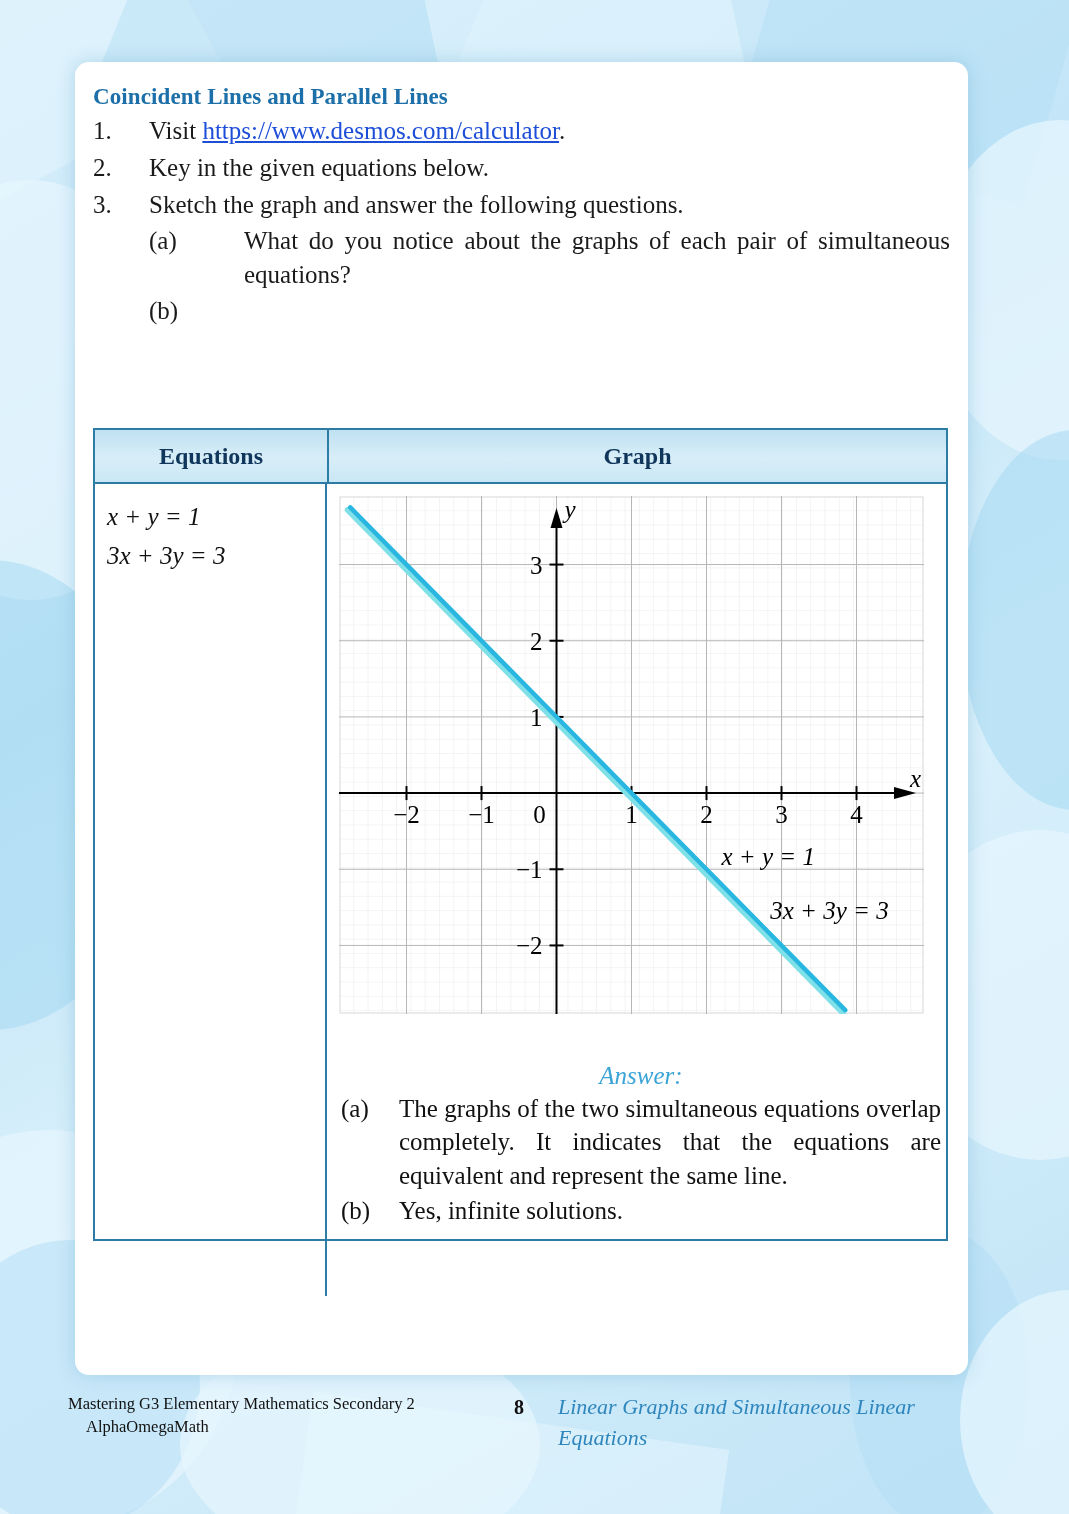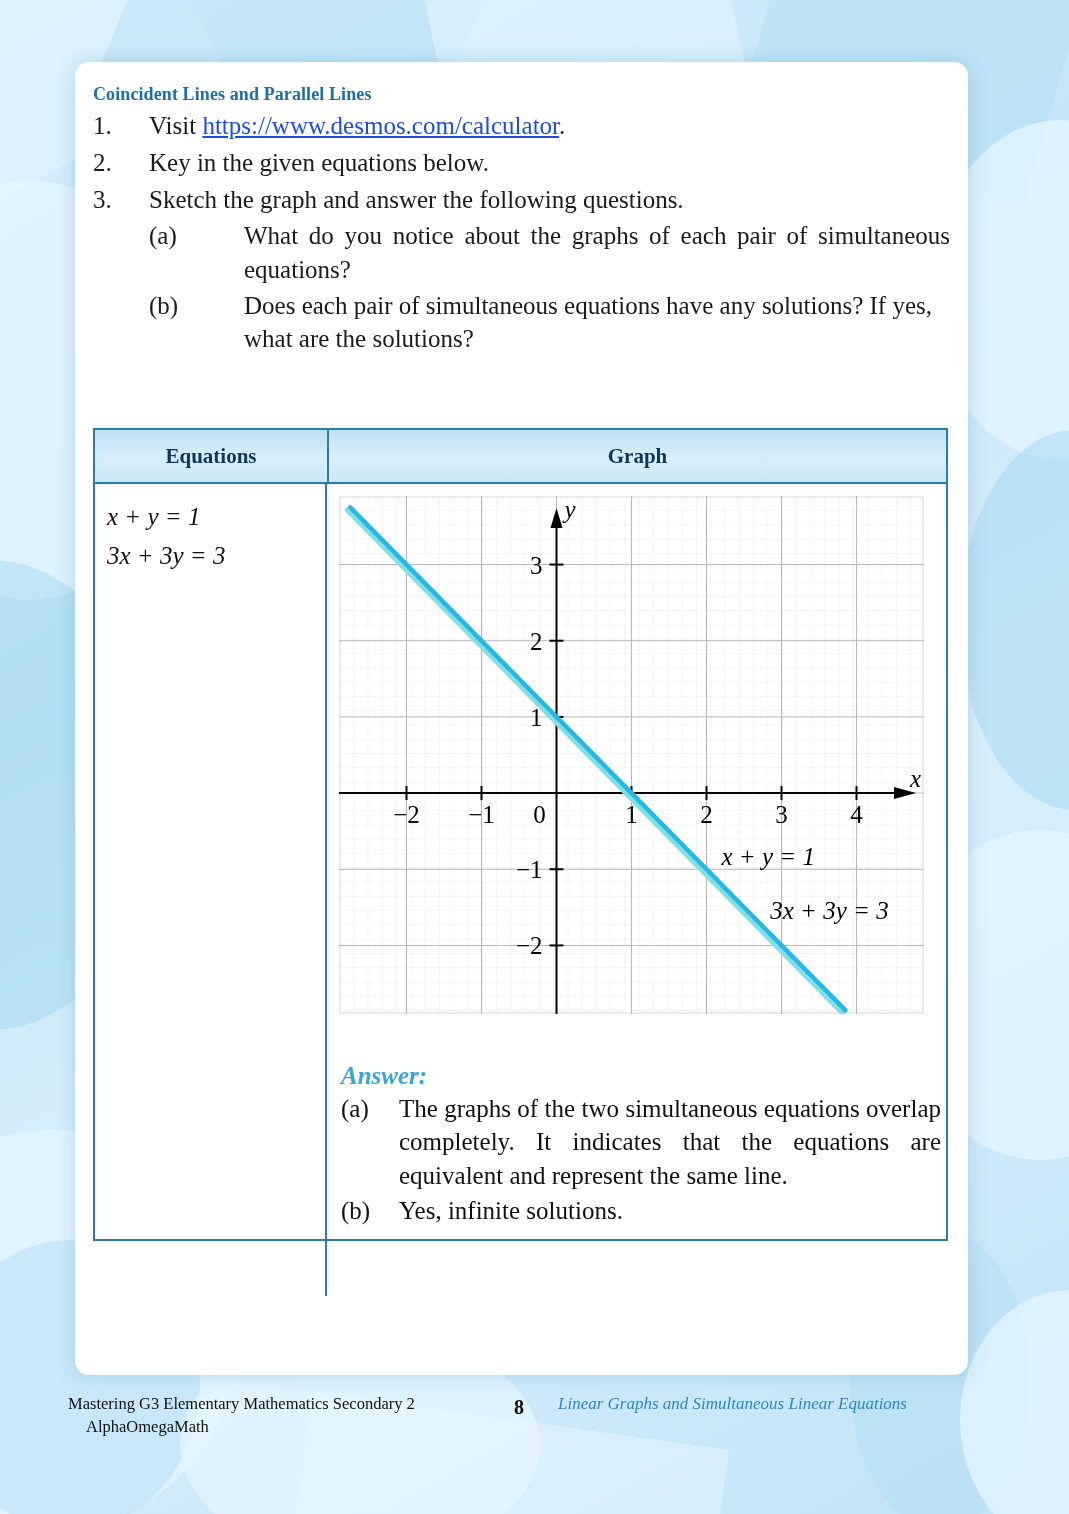--- a/index.html
+++ b/index.html
@@ -17,72 +17,72 @@
   .poly{position:absolute;background:#b2ddf4;opacity:.45;}
   .poly.lite{background:#e3f5fd;opacity:.6;}
 
   
   #card{position:absolute;left:75px;top:62px;width:893px;height:1313px;
         background:#ffffff;border-radius:14px;
         box-shadow:0 0 18px rgba(120,180,210,.45);}
 
   
   #content{position:absolute;left:93px;top:84px;width:857px;}
-  h1.title{font-size:18px;font-weight:bold;color:#1c6fa8;margin:0 0 4px 0;
+  h1.title{font-size:23px;font-weight:bold;color:#1c6fa8;margin:0 0 4px 0;
            letter-spacing:.1px;}
   .numrow{display:flex;font-size:25px;color:#1a1a1a;line-height:1.35;margin-top:3px;}
   .numrow .num{width:56px;flex:none;}
   .numrow .txt{flex:1;}
   a.link{color:#1d4ed8;text-decoration:underline;}
   .sub{display:flex;font-size:25px;color:#1a1a1a;line-height:1.33;margin-top:3px;
        padding-left:56px;}
   .sub .lbl{width:55px;flex:none;}
   .sub .body{flex:1;text-align:justify;margin-left:40px;}
   .sub .body.nojust{text-align:left;}
 
   
   #tbl{position:absolute;left:93px;top:428px;width:855px;height:813px;
        border:2px solid #2d7ca6;box-sizing:border-box;}
   .thead{display:flex;height:52px;
          background:linear-gradient(180deg,#bfe1f2 0%,#d8eef8 55%,#c9e7f5 100%);
          border-bottom:2px solid #2d7ca6;}
   .th{display:flex;align-items:center;justify-content:center;
-      font-size:21px;font-weight:bold;color:#11365b;}
+      font-size:24px;font-weight:bold;color:#11365b;}
   .th-eq{width:232px;flex:none;border-right:2px solid #2d7ca6;}
   .th-gr{flex:1;}
   .tbody{display:flex;height:812px;border-radius:22px;}
   .td-eq{width:232px;flex:none;border-right:2px solid #2d7ca6;
          padding:14px 0 0 12px;box-sizing:border-box;}
   .eqline{font-size:25px;font-style:italic;color:#111;line-height:1.55;
           font-family:"Liberation Serif",serif;}
   .td-gr{flex:1;position:relative;}
 
   
   #graphwrap{position:absolute;left:12px;top:12px;width:585px;height:518px;}
   svg.graph{display:block;}
 
   
   #answer{position:absolute;left:14px;top:578px;width:600px;}
-  .ans-h{font-size:25px;font-style:italic;font-weight:bold;color:#3aa4d6;margin-bottom:2px;}
+  .ans-h{font-size:25px;font-style:italic;font-weight:normal;color:#3aa4d6;margin-bottom:2px;text-align:center;}
   .ans-row{display:flex;font-size:25px;color:#111;line-height:1.33;margin-top:2px;}
   .ans-row .lbl{width:58px;flex:none;}
   .ans-row .body{flex:1;text-align:justify;}
   .ans-row .body.nojust{text-align:left;}
 
   
   #footer{position:absolute;left:68px;top:1392px;width:940px;
           font-size:16.5px;color:#111;line-height:1.42;}
   #footer .cols{display:flex;align-items:flex-start;}
   #foot-left{width:420px;flex:none;}
   #foot-left .indent{padding-left:18px;}
   #foot-page{width:62px;flex:none;font-weight:bold;font-size:20px;text-align:center;
              padding-top:1px;}
   #foot-right{flex:1;padding-left:8px;}
   #foot-right .ch{color:#1c6fa8;font-weight:bold;font-size:18px;}
-  #foot-right .sub2{color:#2e86bd;font-style:italic;font-size:17px;line-height:1.4;}
+  #foot-right .sub2{color:#2e86bd;font-style:italic;font-size:22px;line-height:1.4;}
 </style>
 </head>
 <body>
 
 <div id="bg">
   <div class="poly lite" style="left:-60px;top:-40px;width:260px;height:190px;transform:rotate(-28deg);"></div>
   <div class="poly" style="left:120px;top:-70px;width:330px;height:240px;transform:rotate(22deg);"></div>
   <div class="poly lite" style="left:430px;top:-90px;width:300px;height:200px;transform:rotate(-12deg);"></div>
   <div class="poly" style="left:760px;top:-60px;width:300px;height:230px;transform:rotate(16deg);"></div>
   <div class="blob lite" style="left:-120px;top:180px;width:300px;height:420px;"></div>
@@ -121,21 +121,20 @@
     <span class="txt">Sketch the graph and answer the following questions.</span>
   </div>
 
   <div class="sub">
     <span class="lbl">(a)</span>
     <span class="body">What do you notice about the graphs of each pair of simultaneous equations?</span>
   </div>
 
   <div class="sub">
     <span class="lbl">(b)</span>
-    <span class="body nojust">Does each pair of simultaneous equations have any solutions? If yes, what are the solutions?</span>
   </div>
 </div>
 
 <div id="tbl">
 
   <div class="thead">
     <div class="th th-eq">Equations</div>
     <div class="th th-gr">Graph</div>
   </div>
 

